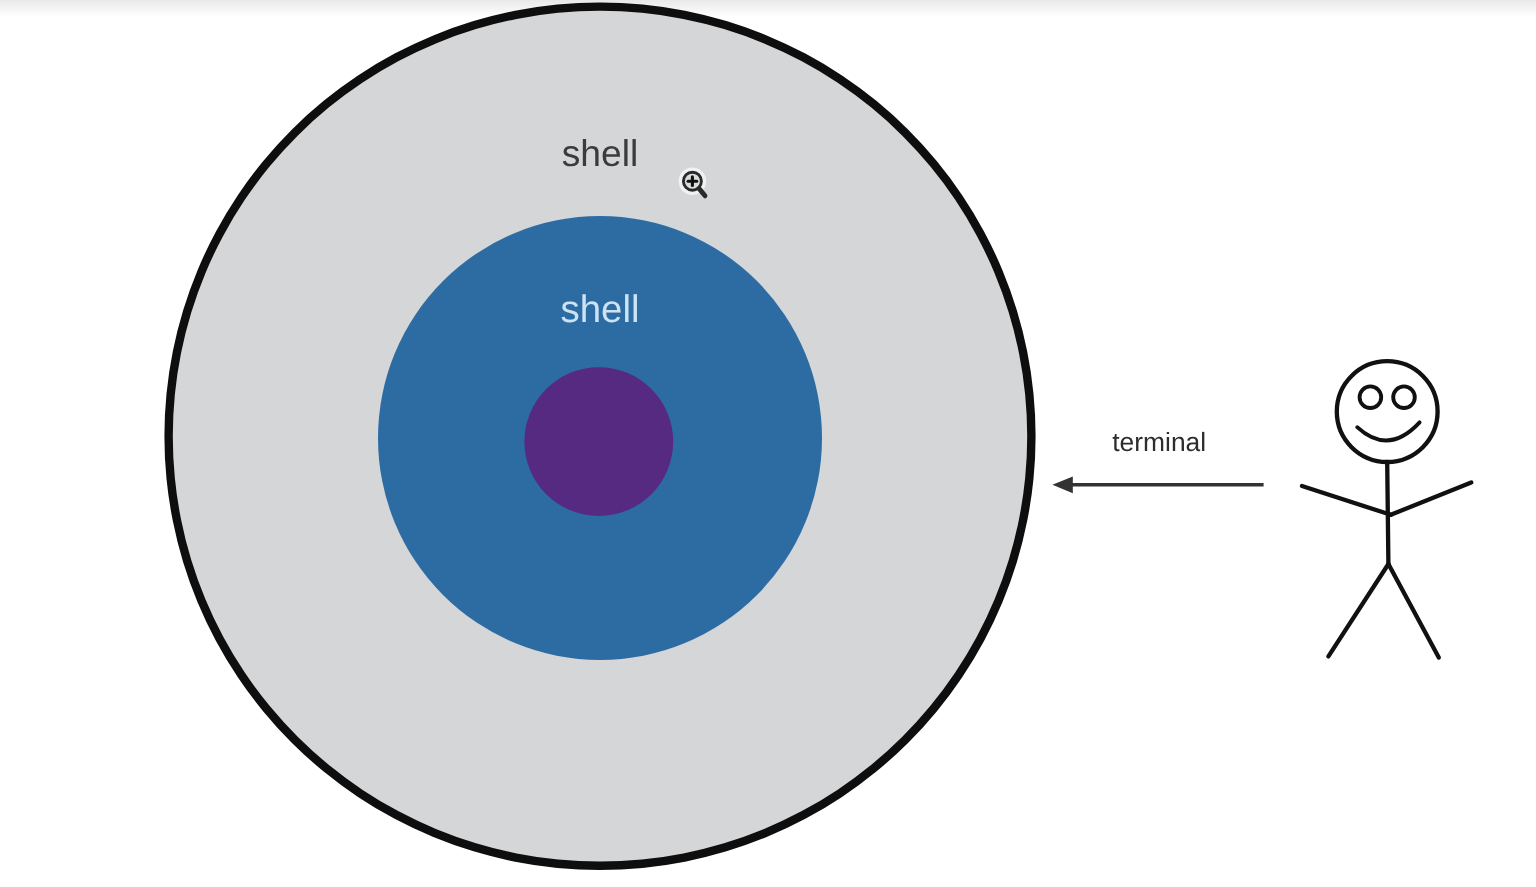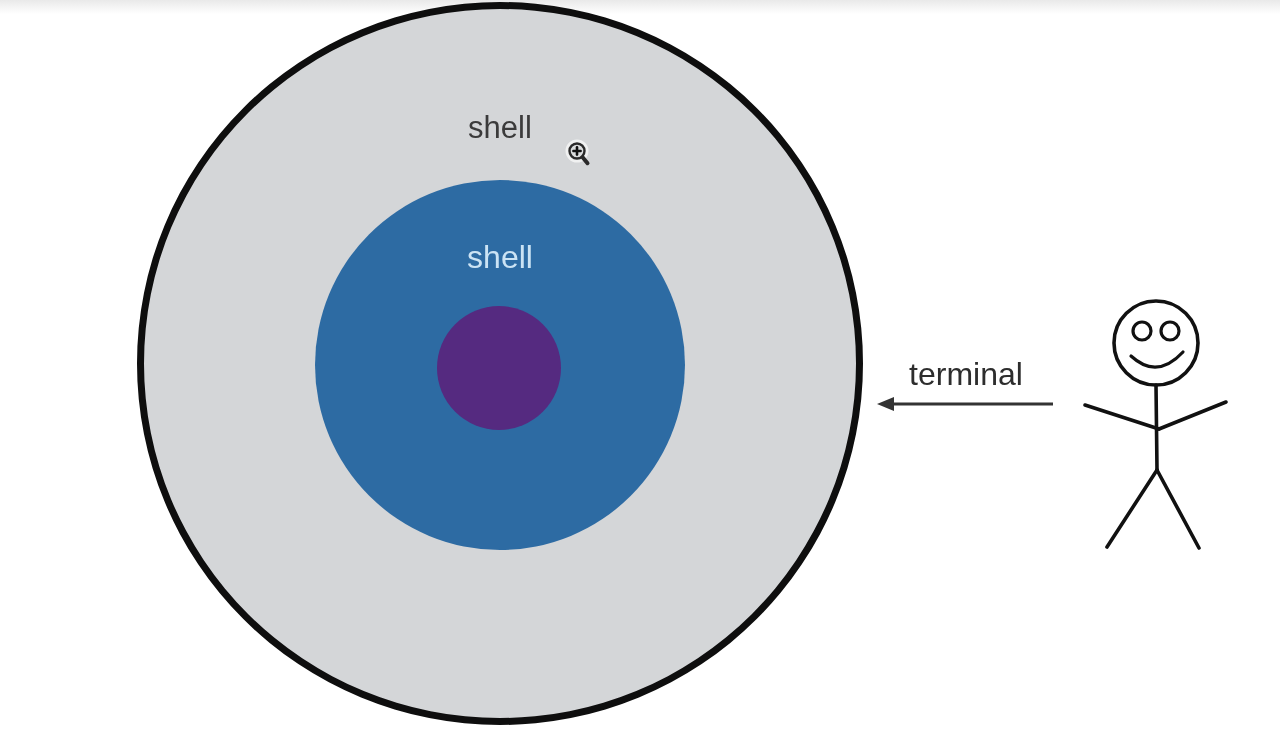--- a/index.html
+++ b/index.html
@@ -61,21 +61,21 @@
   .label-hardware {
     left: 399px; top: 356px; width: 200px;
     font-size: 23px;
     color: #c4addd;
   }
   .label-terminal {
     position: absolute;
     left: 876px; top: 358px; width: 180px;
     text-align: center;
     line-height: 1;
-    font-size: 32px;
+    font-size: 22px;
     color: #2d2d2d;
     white-space: nowrap;
   }
   svg.overlay {
     position: absolute;
     left: 0; top: 0;
     width: 1280px; height: 739px;
     pointer-events: none;
   }
 </style>

